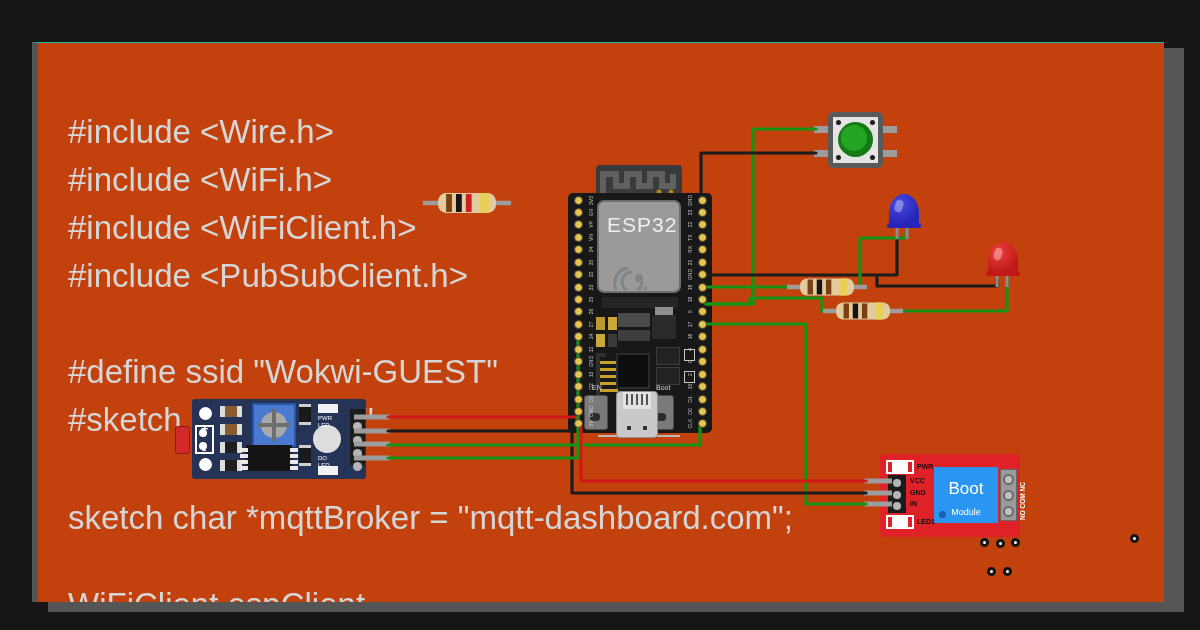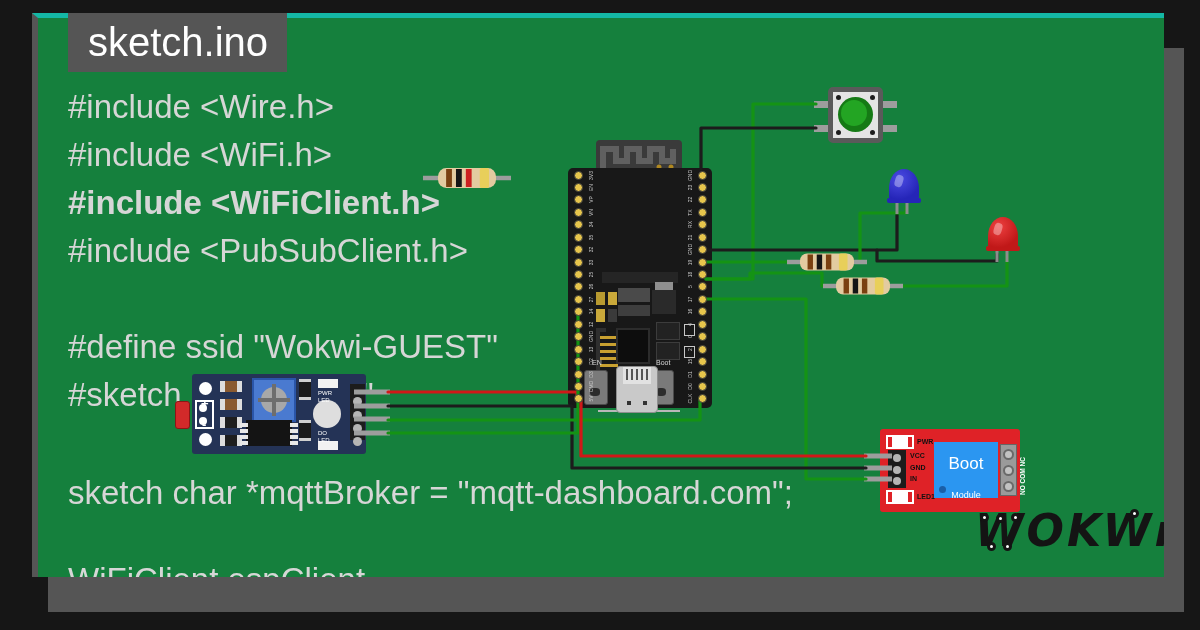--- a/index.html
+++ b/index.html
@@ -1,20 +1,20 @@
 <!DOCTYPE html>
 <html><head>
 <meta charset="utf-8">
 <style>
   html,body{margin:0;padding:0;background:#161616;}
   #page{position:relative;width:1200px;height:630px;background:#161616;overflow:hidden;
         font-family:"Liberation Sans",sans-serif;}
   #shadow{position:absolute;left:48px;top:48px;width:1136px;height:564px;background:#555;z-index:0;}
-  #canvas{position:absolute;left:32px;top:13px;width:1126px;height:559px;background:#15803d;
-          border-left:6px solid #555;border-top:5px solid #14b8a6;overflow:hidden;z-index:1;}
+  #canvas{position:absolute;left:32px;top:42px;width:1126px;height:559px;background:#c2410c;
+          border-left:6px solid #555;border-top:1px solid #14b8a6;overflow:hidden;z-index:1;}
   #scene{position:absolute;left:-38px;top:-36px;width:1200px;height:630px;}
   #tab{position:absolute;left:68px;top:13px;width:219px;height:59px;background:#555;z-index:3;
        color:#fff;font-size:40px;line-height:58px;padding-left:20px;box-sizing:border-box;}
   .code-line{position:absolute;color:#d6d6d6;font-size:33px;white-space:pre;z-index:1;line-height:1;}
   #wire-svg{position:absolute;left:0;top:0;z-index:5;pointer-events:none;}
   .comp{position:absolute;}
   
   #esp-board{left:568px;top:186px;width:144px;height:240px;background:#181818;border-radius:5px;z-index:3;}
   #esp-antenna{left:596px;top:158px;width:86px;height:33px;background:#3a3a3a;border-radius:4px 4px 0 0;z-index:2;}
   #esp-shield{left:597px;top:193px;width:84px;height:93px;background:#9a9a9a;border:2px solid #6e6e6e;
@@ -70,21 +70,21 @@
   .spin-label{position:absolute;color:#fff;font-size:7px;width:30px;text-align:right;}
   
   #relay{left:880px;top:447px;width:140px;height:83px;background:#df2227;border-radius:3px;z-index:3;}
   .rled{position:absolute;width:28px;height:14px;background:#fff;}
   .rled i{position:absolute;top:2px;width:4px;height:10px;background:#df2227;}
   #relay .hdr3{position:absolute;left:8px;top:21px;width:18px;height:38px;background:#1c1c1c;}
   #relay .hdr3 i{position:absolute;left:5px;width:8px;height:8px;border-radius:50%;background:#b5b5b5;}
   .rpin-label{position:absolute;color:#111;font-size:7px;font-weight:bold;}
   #relay .bluebox{position:absolute;left:54px;top:13px;width:64px;height:56px;background:#2b96f1;color:#fff;text-align:center;}
   #relay .bluebox .t1{font-size:17px;margin-top:12px;}
-  #relay .bluebox .t2{font-size:9px;margin-top:16px;}
+  #relay .bluebox .t2{font-size:9px;margin-top:8px;}
   #relay .bluebox .dot{position:absolute;left:5px;bottom:5px;width:7px;height:7px;border-radius:50%;background:#1a5fa8;}
   #relay .term{position:absolute;left:120px;top:15px;width:17px;height:52px;background:#9a9a9a;border:1px solid #666;box-sizing:border-box;}
   #relay .term i{position:absolute;left:2px;width:11px;height:11px;border-radius:50%;background:#c2c2c2;border:2px solid #6a6a6a;box-sizing:border-box;}
   #relay .termlbl{position:absolute;left:122px;top:10px;color:#fff;font-size:6.5px;font-weight:bold;
                   transform:rotate(-90deg);transform-origin:left top;white-space:nowrap;left:139px;top:66px;}
   
   #logo{position:absolute;left:975px;top:523px;z-index:2;color:#141414;
         font-family:"DejaVu Sans",sans-serif;font-weight:bold;font-style:italic;
         font-size:44px;letter-spacing:3px;}
   .ring{position:absolute;width:9px;height:9px;border:3px solid #141414;border-radius:50%;box-sizing:border-box;background:#fff;z-index:2;}
@@ -93,37 +93,47 @@
 <body>
 
 <div id="page">
   <div id="shadow"></div>
 
   <div id="canvas">
     <div id="scene">
       <div id="code-layer">
           <div class="code-line" style="left: 68px; top: 108px;">#include &lt;Wire.h&gt;</div>
           <div class="code-line" style="left: 68px; top: 156px;">#include &lt;WiFi.h&gt;</div>
-          <div class="code-line" style="left: 68px; top: 204px; font-weight: bold;">#include &lt;WiFiClient.h&gt;</div>
+          <div class="code-line" style="left: 68px; top: 204px;">#include &lt;WiFiClient.h&gt;</div>
           <div class="code-line" style="left: 68px; top: 252px;">#include &lt;PubSubClient.h&gt;</div>
           <div class="code-line" style="left: 68px; top: 348px;">#define ssid "Wokwi-GUEST"</div>
           <div class="code-line" style="left: 68px; top: 396px;">#sketch</div>
           <div class="code-line" style="left: 362px; top: 396px;">"</div>
           <div class="code-line" style="left: 68px; top: 494px;">sketch char *mqttBroker = "mqtt-dashboard.com";</div>
           <div class="code-line" style="left: 68px; top: 581px;">WiFiClient espClient</div>
         </div>
 
       <div class="comp" id="esp-antenna">
         <svg width="86" height="33">
           <path d="M7,29 L7,9 L20,9 L20,21 L31,21 L31,9 L43,9 L43,21 L54,21 L54,9 L66,9 L66,21 L77,21 L77,9" stroke="#606060" stroke-width="6" fill="none"></path>
           <circle cx="63" cy="27" r="2.5" fill="#b08820"></circle>
             <circle cx="75" cy="27" r="2.5" fill="#b08820"></circle>
         </svg>
       </div>
       <div class="comp" id="esp-board"></div>
+      <div class="comp" id="esp-shield">
+        <div id="esp-label">ESP32</div>
+        <svg width="80" height="60" style="position:absolute;left:2px;top:28px">
+          <g stroke="#7e8488" stroke-width="3" fill="none" stroke-linecap="round">
+            <path d="M45,58 A 16 16 0 1 1 26,38"></path>
+            <path d="M41,52 A 10 10 0 1 1 30,42"></path>
+            <circle cx="38" cy="48" r="2.5" fill="#7e8488"></circle>
+          </g>
+        </svg>
+      </div>
 
       <div class="smd" style="left:602px;top:290px;width:76px;height:11px;background:#252525"></div>
       <div class="smd" style="left:596px;top:310px;width:9px;height:13px;background:#b89a30"></div>
       <div class="smd" style="left:608px;top:310px;width:9px;height:13px;background:#caa93a"></div>
       <div class="smd" style="left:596px;top:327px;width:9px;height:13px;background:#caa93a"></div>
       <div class="smd" style="left:608px;top:327px;width:9px;height:13px;background:#3a3a3a"></div>
       <div class="smd" style="left:618px;top:306px;width:32px;height:14px;background:#4a4a4a"></div>
       <div class="smd" style="left:618px;top:323px;width:32px;height:11px;background:#3e3e3e"></div>
       <div class="smd" style="left:655px;top:300px;width:18px;height:9px;background:#8f8f8f"></div>
       <div class="smd" style="left:652px;top:308px;width:24px;height:24px;background:#2a2a2a"></div>
@@ -392,26 +402,22 @@
             <div class="bulb" style="background:radial-gradient(circle at 35% 30%,#4a4ae2,#2525b8 70%)"></div>
             <div class="hi"></div>
           </div>
           <div class="led" style="left: 988px; top: 235px; width: 30px; height: 34px;">
             <div class="base" style="background:#c01818"></div>
             <div class="bulb" style="background:radial-gradient(circle at 35% 30%,#ee4040,#c01818 70%)"></div>
             <div class="hi"></div>
           </div>
         </div>
 
-      <div id="logo"><span>WOKWı</span></div>
       <div class="ring" style="left:980px;top:531px"></div>
       <div class="ring" style="left:996px;top:532px"></div>
       <div class="ring" style="left:1011px;top:531px"></div>
       <div class="ring" style="left:987px;top:560px"></div>
       <div class="ring" style="left:1003px;top:560px"></div>
       <div class="ring" style="left:1130px;top:527px"></div>
     </div>
   </div>
 
-  <div id="tab">
-    <span>sketch.ino</span>
-  </div>
 </div>
 
 </body></html>

